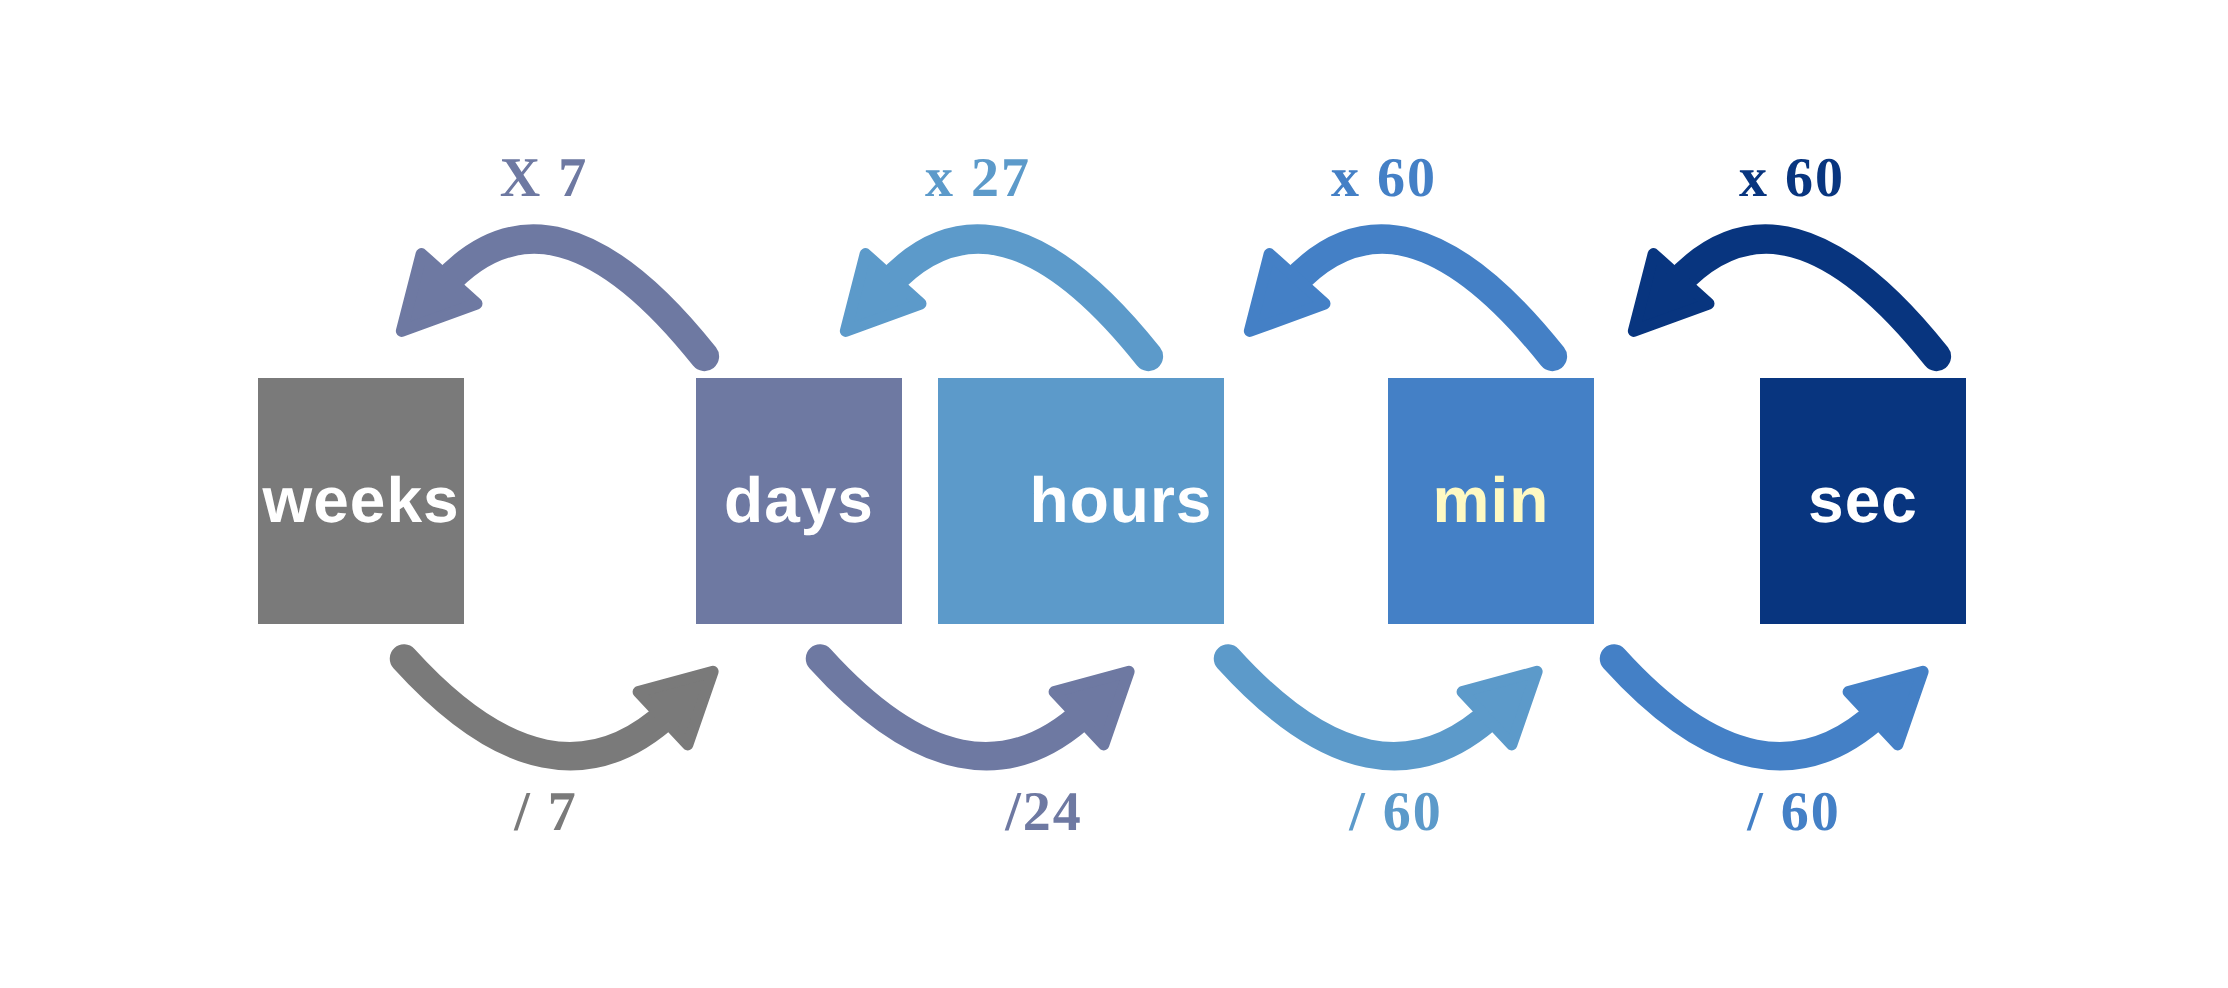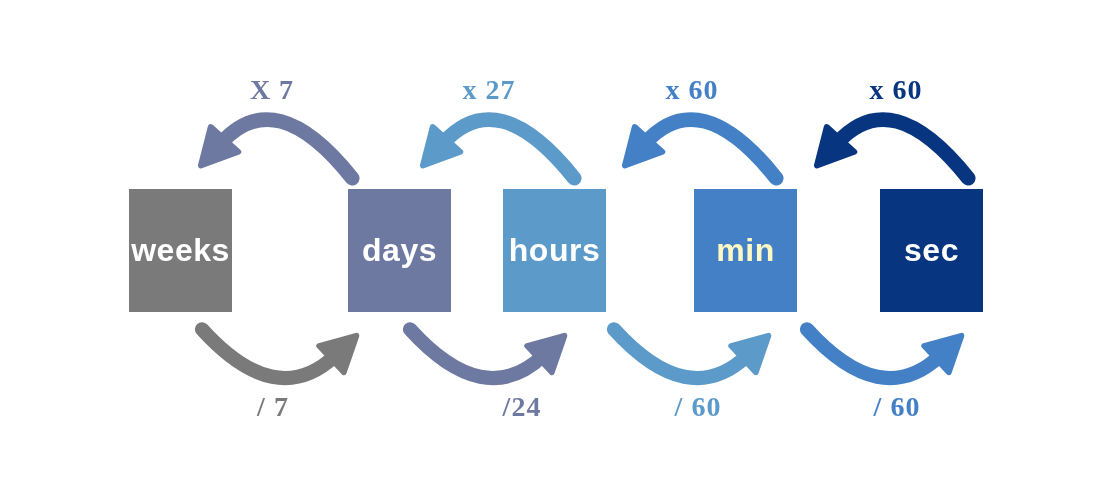--- a/index.html
+++ b/index.html
@@ -83,21 +83,21 @@
   <svg class="arrow top" style="left: 802px; color: rgb(8, 53, 127);">
     <use href="#arc-arrow-left" width="176" height="93"></use>
   </svg>
 
   <div class="unit-box" style="left: 129px; color: rgb(122, 122, 122);">
     <span class="unit-label" style="color: rgb(255, 255, 255);">weeks</span>
   </div>
   <div class="unit-box" style="left: 304px; color: rgb(110, 121, 162); margin-left: 44px;">
     <span class="unit-label" style="color: rgb(255, 255, 255);">days</span>
   </div>
-  <div class="unit-box" style="left: 503px; color: rgb(92, 154, 202);">
+  <div class="unit-box" style="left: 469px; color: rgb(92, 154, 202); padding-left: 40px;">
     <span class="unit-label" style="color: rgb(255, 255, 255);">hours</span>
   </div>
   <div class="unit-box" style="left: 694px; color: rgb(68, 128, 198);">
     <span class="unit-label" style="color: #fef9c3;">min</span>
   </div>
   <div class="unit-box" style="left: 880px; color: rgb(8, 53, 127);">
     <span class="unit-label" style="color: rgb(255, 255, 255);">sec</span>
   </div>
 
   <svg class="arrow bottom" style="left: 192px; color: rgb(122, 122, 122);">

